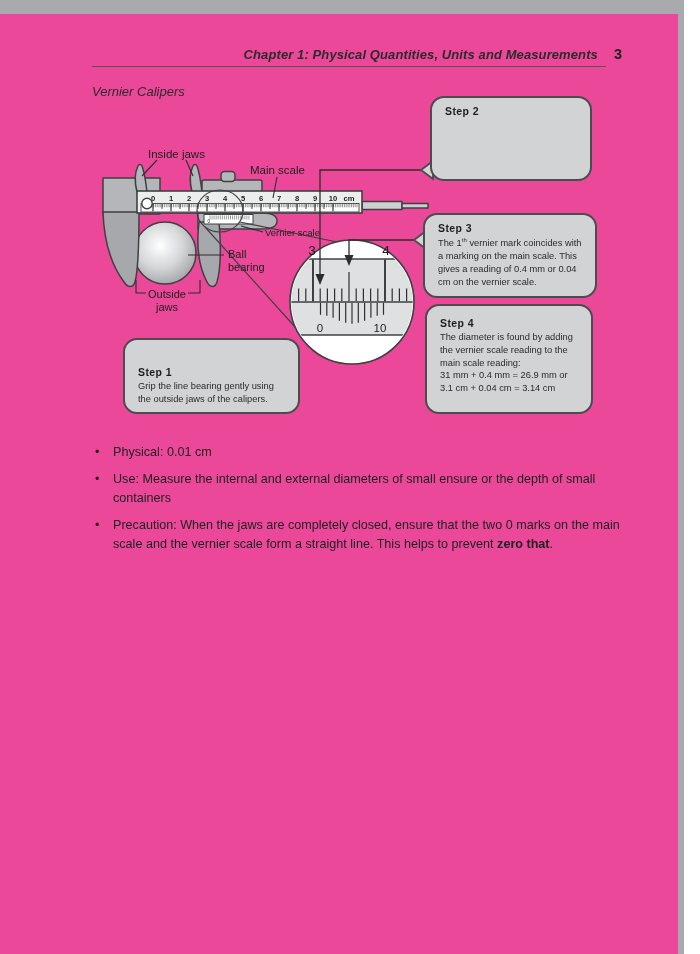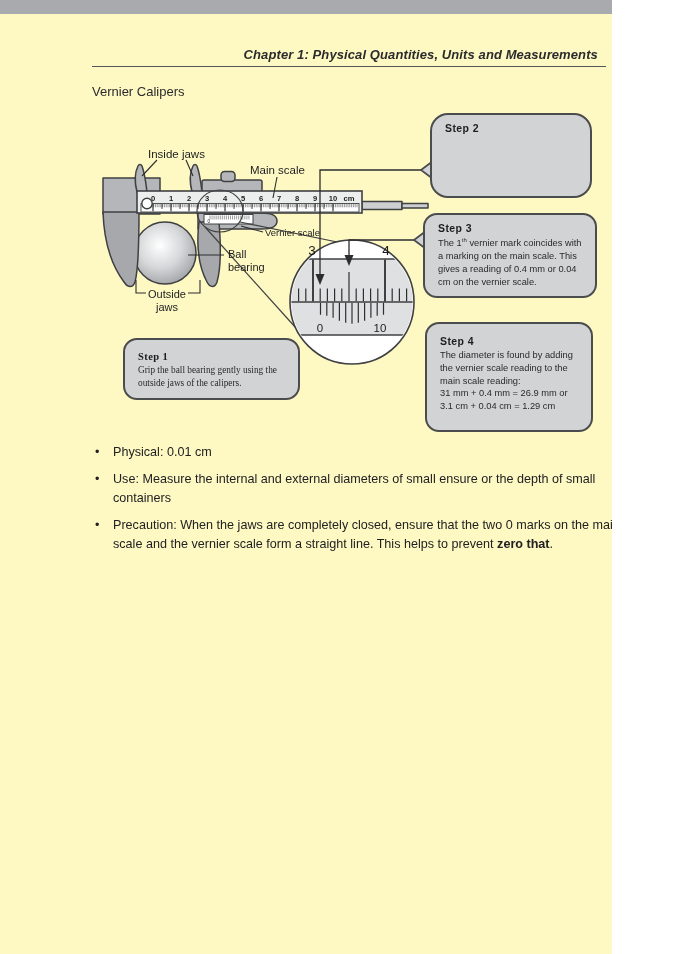--- a/index.html
+++ b/index.html
@@ -1,26 +1,26 @@
 <!DOCTYPE html>
 <html><head>
 <meta charset="utf-8">
 <style>
   html,body{margin:0;padding:0;background:#ffffff;}
-  .page{position:relative;width:612px;height:954px;background:#fef9c3;overflow:hidden;
+  .page{position:relative;width:684px;height:954px;background:#ec4899;overflow:hidden;
         font-family:"Liberation Sans",sans-serif;color:#231f20;}
   .scan-band-top{position:absolute;left:0;top:0;width:700px;height:14px;background:#a8aaad;}
   .scan-band-right{position:absolute;left:678px;top:0;width:22px;height:954px;background:#a8aaad;}
 
   .header-row{position:absolute;left:90px;top:46px;width:532px;display:flex;
               justify-content:flex-end;align-items:baseline;}
   .chapter{font-style:italic;font-size:13px;font-weight:bold;color:#2b2b2d;letter-spacing:0.1px;}
   .pagenum{font-size:14.5px;font-weight:bold;margin-left:16px;color:#1d1d1f;}
   .rule{position:absolute;left:92px;top:66px;width:514px;border-top:1.6px solid #55565a;}
-  .section-title{position:absolute;left:92px;top:84px;font-size:13px;color:#2b2b2d;text-align:right;}
+  .section-title{position:absolute;left:92px;top:84px;font-style:italic;font-size:13px;color:#2b2b2d;text-align:right;}
 
   .diagram-svg{position:absolute;left:0;top:0;}
 
   .stepbox{position:absolute;background:#d2d3d5;border:2px solid #4b4c4e;border-radius:14px;
            padding:7px 12px 6px 13px;box-sizing:border-box;}
   .step-title{font-size:10.5px;font-weight:bold;color:#1d1d1f;margin-bottom:2px;letter-spacing:0.4px;}
   .step-body{font-size:9.3px;line-height:1.38;color:#2a2a2c;}
   .step-body sup{font-size:6px;}
 
   .bullets{position:absolute;left:95px;top:443px;width:545px;}
@@ -347,41 +347,41 @@
     </g>
     <g stroke="#2c2d2f" stroke-width="1.3" fill="none">
       <polyline points="414,240 349,240 349,257"></polyline>
       <polygon points="344.5,255 353.5,255 349,266" fill="#2c2d2f" stroke="none"></polygon>
     </g>
 
     <polygon points="433,161 421,170 433,179" fill="#d2d3d5" stroke="#4b4c4e" stroke-width="1.8"></polygon>
     <polygon points="426,231 414,240 426,249" fill="#d2d3d5" stroke="#4b4c4e" stroke-width="1.8"></polygon>
   </svg>
 
-  <div class="stepbox" style="left:430px;top:113px;width:162px;min-height:85px;border-radius:18px;">
+  <div class="stepbox" style="left:430px;top:96px;width:162px;min-height:85px;">
     <div class="step-title">Step 2</div>
   </div>
 
   <div class="stepbox" style="left:423px;top:213px;width:174px;min-height:85px;">
     <div class="step-title">Step 3</div>
     <div class="step-body"><span>The 1</span><sup>th</sup><span> vernier mark coincides with a marking on the main scale. This gives a reading of 0.4 mm or 0.04 cm on the vernier scale.</span></div>
   </div>
 
-  <div class="stepbox" style="left:425px;top:322px;width:168px;min-height:110px;padding-top:11px;">
+  <div class="stepbox" style="left:425px;top:304px;width:168px;min-height:110px;padding-top:11px;">
     <div class="step-title">Step 4</div>
     <div class="step-body">
       <span>The diameter is found by adding the vernier scale reading to the main scale reading:</span><br>
       <span>31 mm + 0.4 mm = 26.9 mm or</span><br>
-      <span>3.1 cm + 0.04 cm = 1.29 cm</span>
+      <span>3.1 cm + 0.04 cm = 3.14 cm</span>
     </div>
   </div>
 
-  <div class="stepbox" style="left:123px;top:338px;width:177px;min-height:62px;padding-top:11px;font-family:Liberation Serif, serif;">
+  <div class="stepbox" style="left:123px;top:338px;width:177px;min-height:62px;padding-top:26px;">
     <div class="step-title">Step 1</div>
-    <div class="step-body">Grip the ball bearing gently using the outside jaws of the calipers.</div>
+    <div class="step-body">Grip the line bearing gently using the outside jaws of the calipers.</div>
   </div>
 
   <div class="bullets">
     <div class="bullet">
       <span class="dot">•</span>
       <span class="btext">Physical: 0.01 cm</span>
     </div>
     <div class="bullet">
       <span class="dot">•</span>
       <span class="btext">Use: Measure the internal and external diameters of small ensure or the depth of small containers</span>

